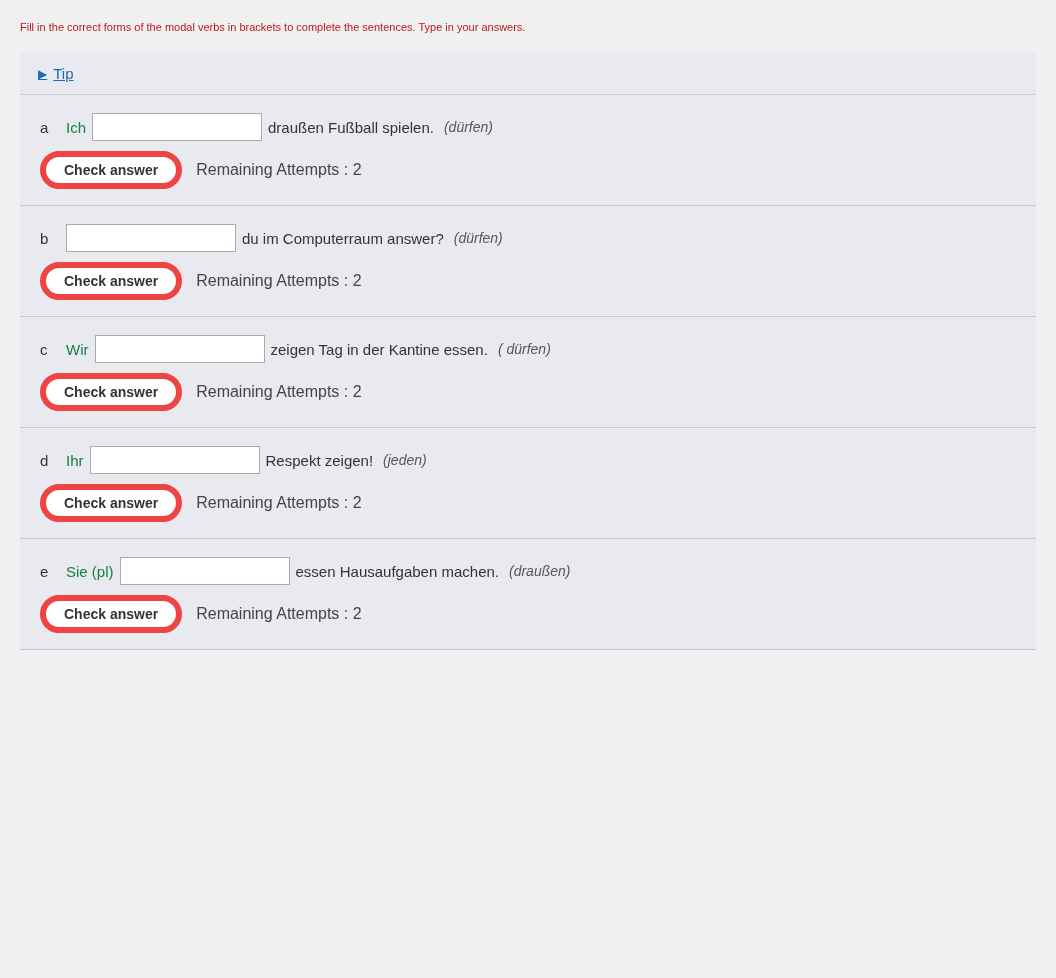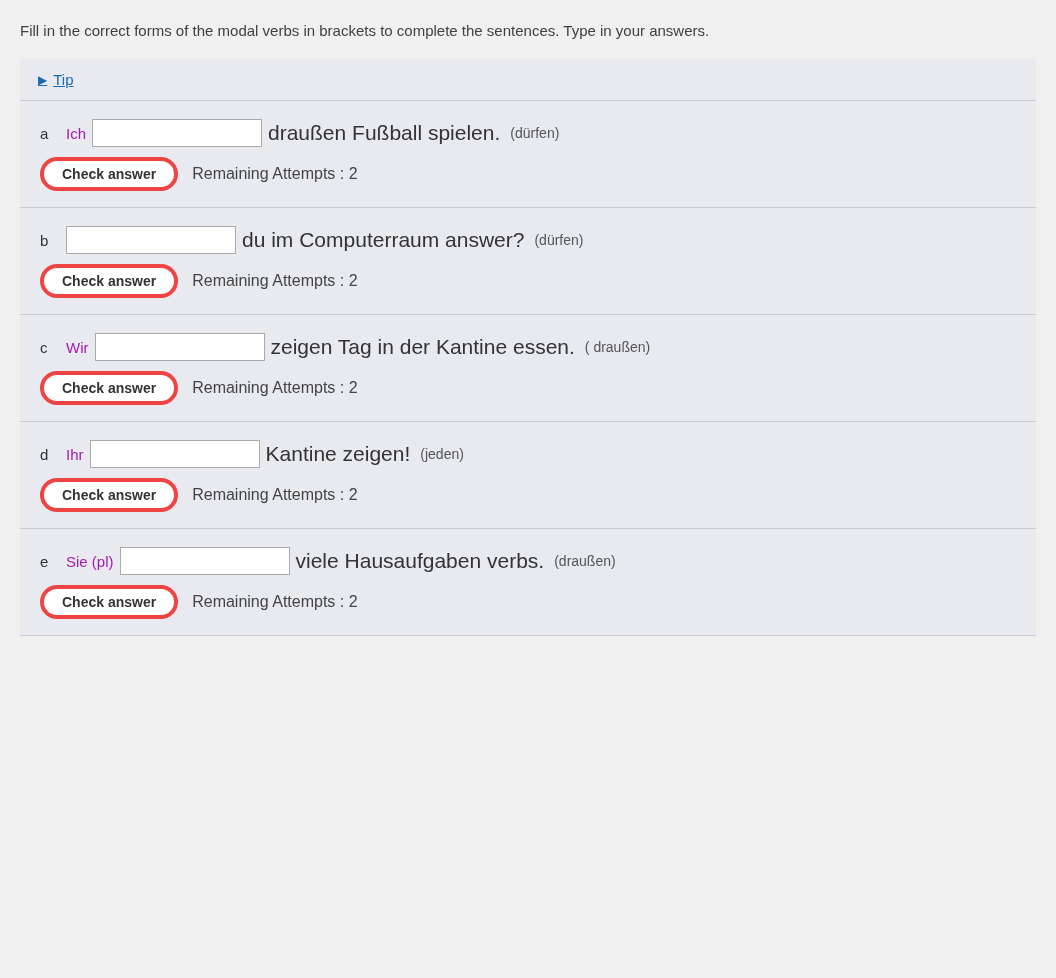--- a/index.html
+++ b/index.html
@@ -12,22 +12,22 @@
       font-family: -apple-system, BlinkMacSystemFont, 'Segoe UI', Arial, sans-serif;
       background-color: #f0f0f0;
       color: #333;
       font-size: 15px;
       padding: 20px;
       width: 1056px;
       min-height: 978px;
     }
 
     .page-instruction {
-      font-size: 15px;
-      color: #404040;
+      font-size: 11px;
+      color: #b91c1c;
       margin-bottom: 18px;
       line-height: 1.4;
     }
 
     .tip-section {
       background-color: #e8eaf0;
       padding: 12px 18px;
       margin-bottom: 0;
       border-bottom: 1px solid #ccc;
     }
@@ -67,55 +67,56 @@
 
     .label {
       font-size: 15px;
       color: #333;
       font-weight: normal;
       min-width: 20px;
     }
 
     .prefix {
       font-size: 15px;
-      color: #a21caf;
+      color: #15803d;
     }
 
     .answer-input {
       border: 1px solid #aaa;
       background: #fff;
       padding: 3px 6px;
       font-size: 14px;
       width: 170px;
       height: 28px;
       outline: none;
     }
 
     .sentence-text {
-      font-size: 21px;
+      font-size: 15px;
       color: #333;
     }
 
     .modal-hint {
       font-size: 14px;
       color: #555;
+      font-style: italic;
       margin-left: 4px;
       text-align: center;
     }
 
     .controls-line {
       display: flex;
       align-items: center;
       gap: 14px;
       margin-top: 4px;
     }
 
     .check-answer-btn {
       background-color: #fff;
-      border: 4px solid #ef4444;
+      border: 6px solid #ef4444;
       border-radius: 20px;
       padding: 5px 18px;
       font-size: 14px;
       font-weight: 600;
       color: #333;
       cursor: pointer;
       white-space: nowrap;
     }
 
     .remaining-attempts {
@@ -162,46 +163,46 @@
           <button class="check-answer-btn">Check answer</button>
           <span class="remaining-attempts">Remaining Attempts : 2</span>
         </div>
       </div>
       <div class="exercise-row">
         <div class="sentence-line">
           <span class="label">c</span>
           <span class="prefix">Wir</span>
           <input type="text" class="answer-input" style="">
           <span class="sentence-text">zeigen Tag in der Kantine essen.</span>
-          <span class="modal-hint">( draußen)</span>
+          <span class="modal-hint">( dürfen)</span>
         </div>
         <div class="controls-line">
           <button class="check-answer-btn">Check answer</button>
           <span class="remaining-attempts">Remaining Attempts : 2</span>
         </div>
       </div>
       <div class="exercise-row">
         <div class="sentence-line">
           <span class="label">d</span>
           <span class="prefix">Ihr</span>
           <input type="text" class="answer-input" style="">
-          <span class="sentence-text">Kantine zeigen!</span>
+          <span class="sentence-text">Respekt zeigen!</span>
           <span class="modal-hint">(jeden)</span>
         </div>
         <div class="controls-line">
           <button class="check-answer-btn">Check answer</button>
           <span class="remaining-attempts">Remaining Attempts : 2</span>
         </div>
       </div>
       <div class="exercise-row">
         <div class="sentence-line">
           <span class="label">e</span>
           <span class="prefix">Sie (pl)</span>
           <input type="text" class="answer-input" style="">
-          <span class="sentence-text">viele Hausaufgaben verbs.</span>
+          <span class="sentence-text">essen Hausaufgaben machen.</span>
           <span class="modal-hint">(draußen)</span>
         </div>
         <div class="controls-line">
           <button class="check-answer-btn">Check answer</button>
           <span class="remaining-attempts">Remaining Attempts : 2</span>
         </div>
       </div>
     </div>
 
 </div>

